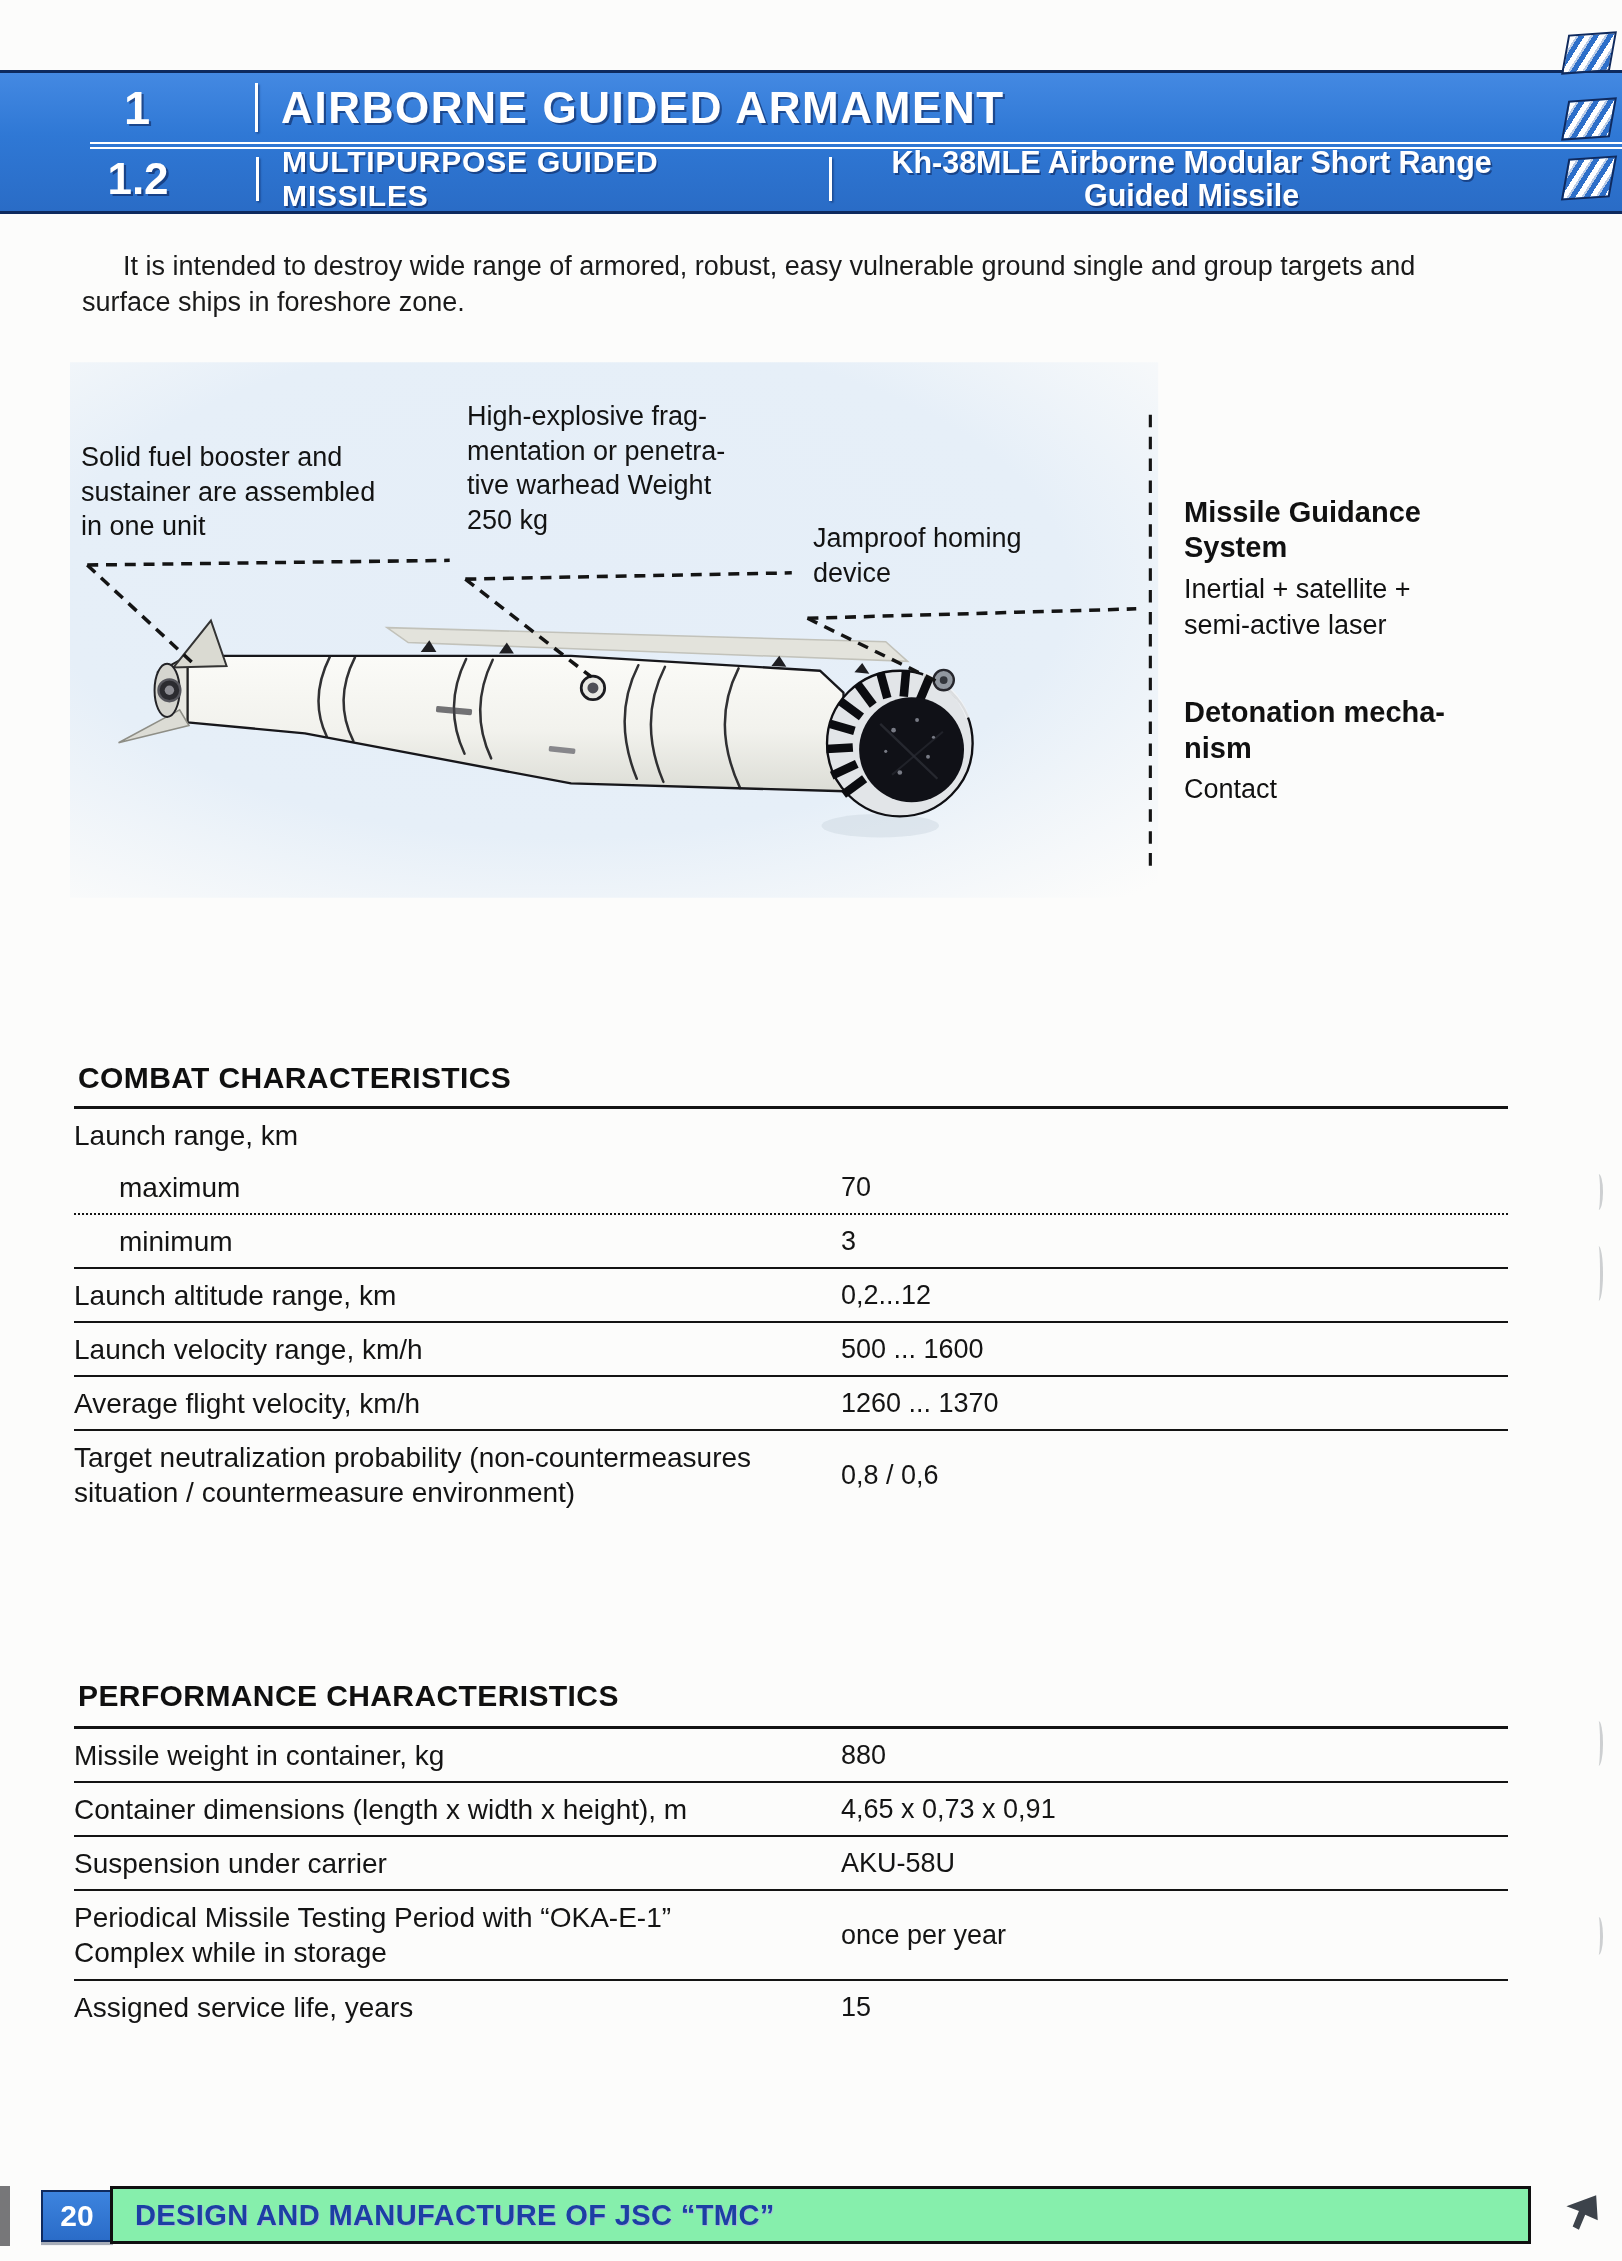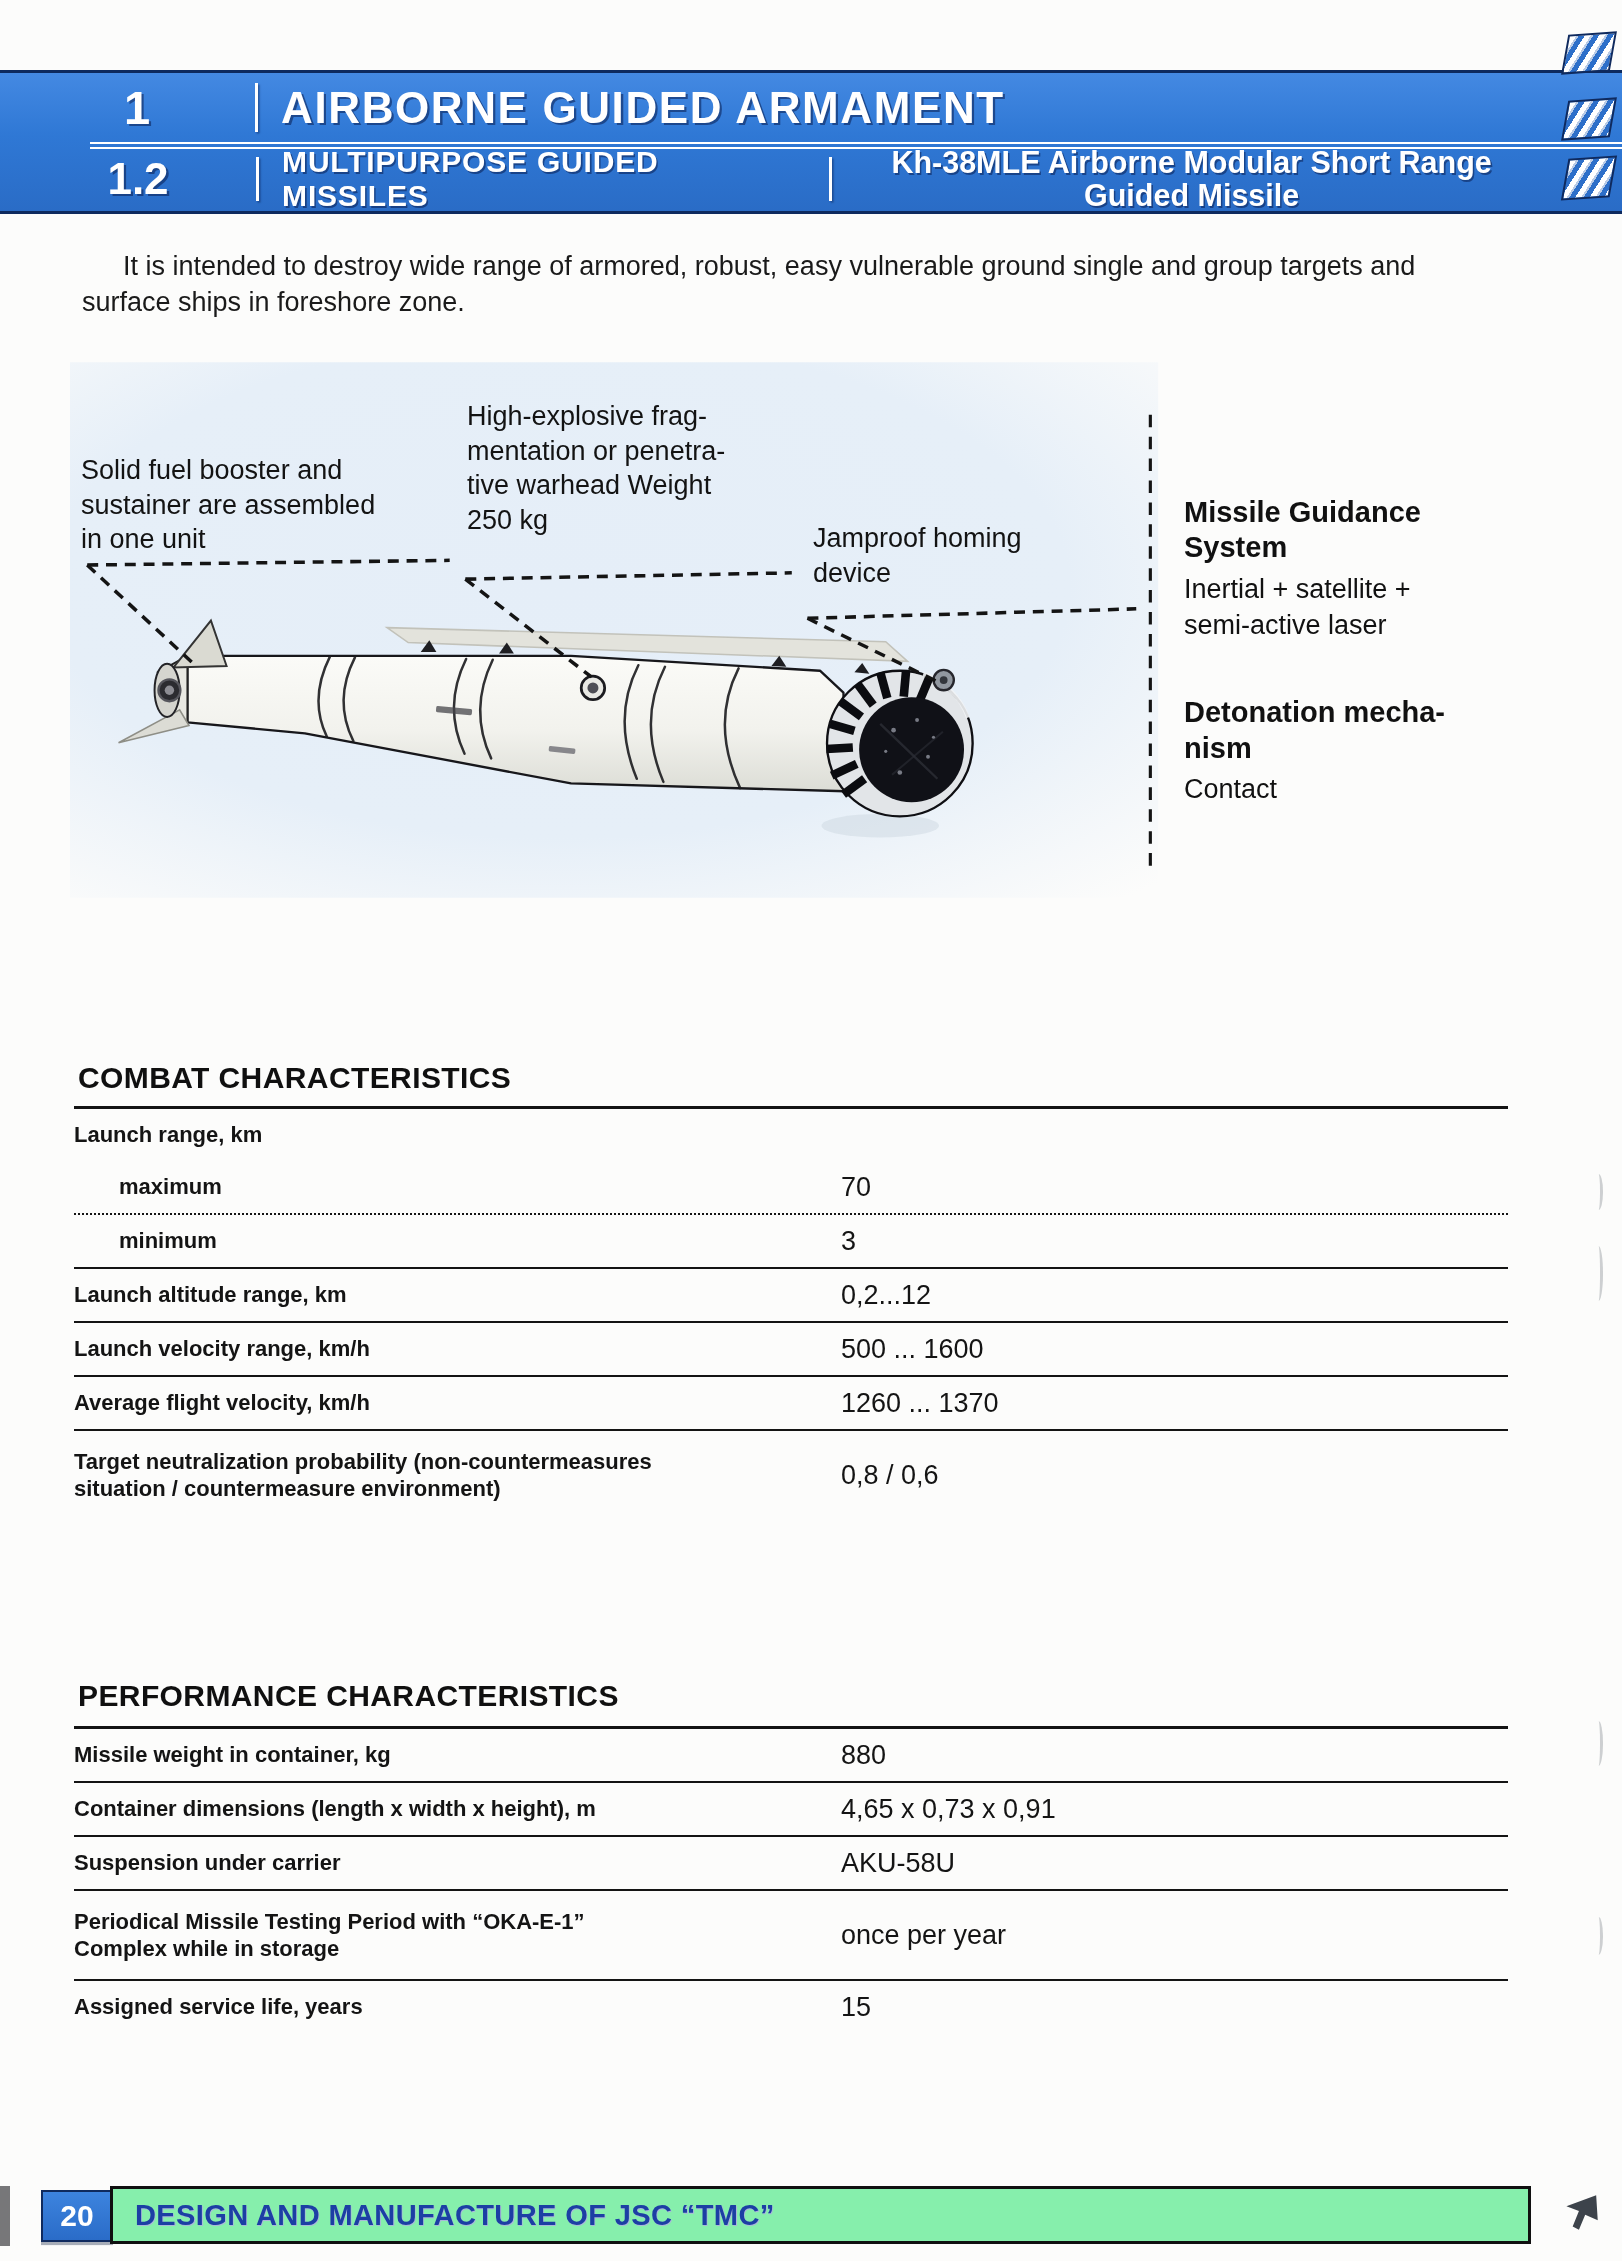--- a/index.html
+++ b/index.html
@@ -44,38 +44,38 @@
 
   
   .intro{
     position:absolute; left:82px; top:249px; width:1421px;
     font-size:27px; line-height:1.33; text-indent:41px; color:#1a1a1a;
   }
 
   
   .diagram-svg{position:absolute; left:70px; top:356px; width:1096px; height:548px;}
   .callout{position:absolute; font-size:27px; line-height:1.28; color:#131313;}
-  .co-booster{left:81px; top:453px;}
+  .co-booster{left:81px; top:440px;}
   .co-warhead{left:467px; top:399px;}
   .co-seeker{left:813px; top:521px;}
   .side-col{position:absolute; left:1184px; top:495px; width:423px; color:#111;}
   .side-h{font-size:29px; font-weight:bold; line-height:1.22;}
   .side-b{font-size:27px; line-height:1.32; margin-top:6.3px;}
   .side-h.second{margin-top:52px;}
 
   
   .tbl-heading{position:absolute; left:78px; font-size:30px; font-weight:bold; letter-spacing:0.4px; color:#101010;text-align:right;}
   .h-combat{top:1061px;} .h-perf{top:1679px;}
   .tbl{position:absolute; left:74px; width:1434px; border-top:3.1px solid #141414; box-sizing:border-box;}
   .t-combat{top:1106px;} .t-perf{top:1726px;}
   .trow{display:flex; align-items:center; min-height:52px; border-bottom:2.3px solid #141414;}
   .trow.dotted{border-bottom:2.3px dotted #141414;}
   .trow.nob{border-bottom:none;}
   .trow.tall{min-height:88px;}
-  .tlabel{width:750px; font-size:22px; padding:7px 0; white-space:pre-line; line-height:1.25; color:#141414;font-weight:bold;}
+  .tlabel{width:750px; font-size:28px; padding:7px 0; white-space:pre-line; line-height:1.25; color:#141414;}
   .tlabel.sub{padding-left:45px; box-sizing:border-box;}
   .tvalue{font-size:27px; padding-left:17px; color:#141414;}
 
   
   .edge-mark{position:absolute; width:6.3px; border-right:3.1px solid #a7acb0; border-radius:50%; opacity:.55;}
 
   
   .footer-sliver{position:absolute; left:0; top:2186px; width:10.2px; height:60px; background:#4b4b4d; opacity:.75;}
   .page-num-box{
     position:absolute; left:41px; top:2190px; width:72px; height:52px;

